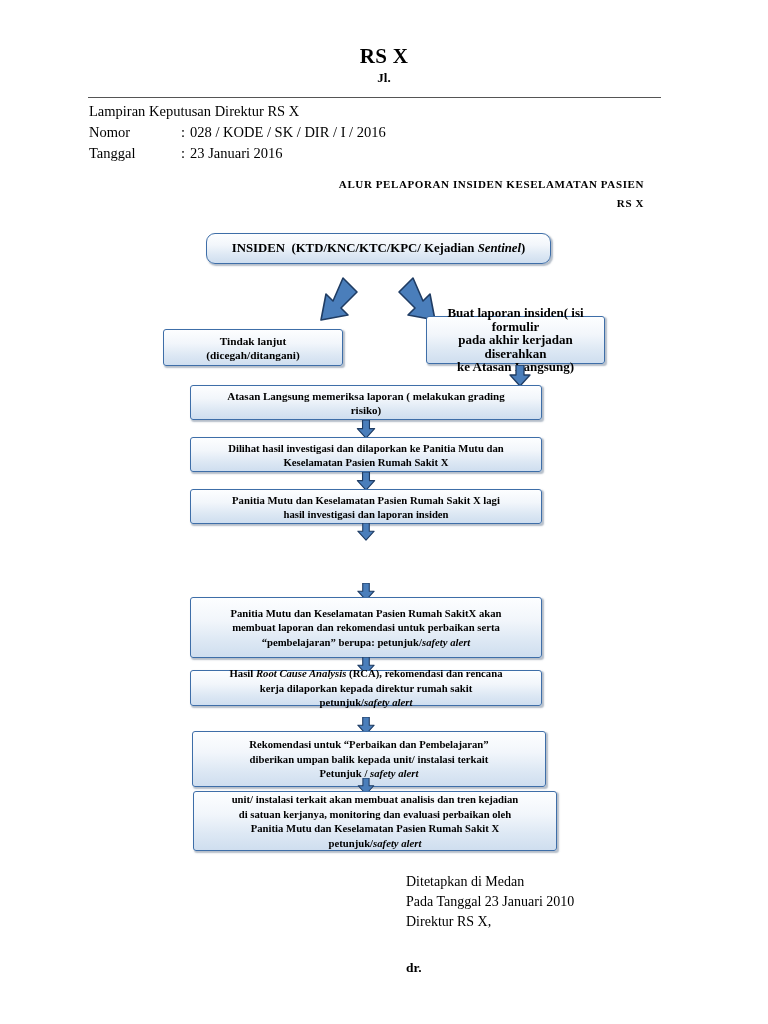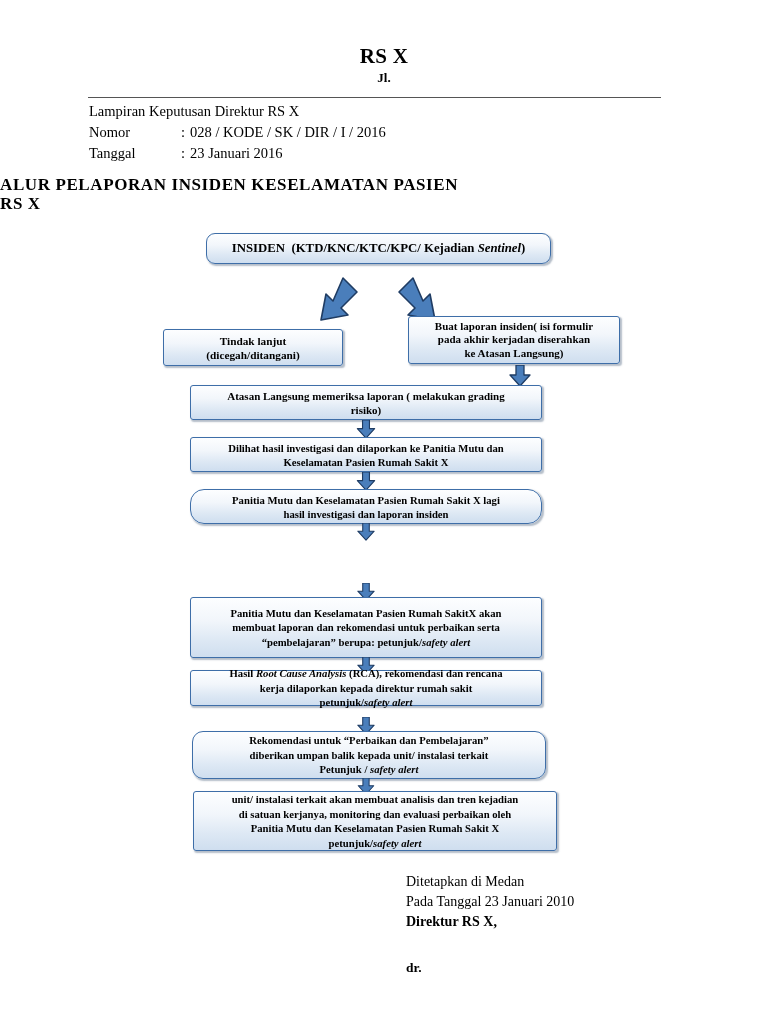--- a/index.html
+++ b/index.html
@@ -63,23 +63,23 @@
   .meta-label { width: 92px; display: inline-block; }
   .meta-colon { width: 9px; display: inline-block; }
   .meta-value { display: inline-block; }
 
   
   .flow-title {
     position: absolute;
     top: 175px;
     left: 0;
     width: 644px;
-    text-align: left;
-    font-weight: bold;
-    font-size: 17px;
+    text-align: right;
+    font-weight: bold;
+    font-size: 11px;
     letter-spacing: 0.6px;
     line-height: 19px;
   }
 
   
   .box {
     position: absolute;
     box-sizing: border-box;
     border: 1.3px solid #3e6ea8;
     border-radius: 3px;
@@ -90,48 +90,48 @@
     justify-content: center;
     text-align: center;
     font-weight: bold;
     color: #000;
     padding: 2px 8px;
   }
   .box .txt { width: 100%; }
 
   .b-insiden { left: 206px; top: 233px; width: 345px; height: 31px; font-size: 12.8px; line-height: 15px; border-radius: 9px; }
   .b-tindak  { left: 163px; top: 329px; width: 180px; height: 37px; font-size: 11.3px; line-height: 14px; }
-  .b-buat    { left: 408px; top: 316px; width: 212px; height: 48px; font-size: 11px; line-height: 13.5px; }
+  .b-buat    { left: 426px; top: 316px; width: 179px; height: 48px; font-size: 13px; line-height: 13.5px; }
 
   .b-1 { left: 190px; top: 385px; width: 352px; height: 35px; font-size: 11px; line-height: 14px; }
   .b-2 { left: 190px; top: 437px; width: 352px; height: 35px; font-size: 10.7px; line-height: 14px; }
-  .b-3 { left: 190px; top: 489px; width: 352px; height: 35px; font-size: 10.7px; line-height: 14px; border-radius: 14px; }
+  .b-3 { left: 190px; top: 489px; width: 352px; height: 35px; font-size: 10.7px; line-height: 14px; }
   .b-4 { left: 190px; top: 536px; width: 352px; height: 48px; font-size: 10.7px; line-height: 14px; }
   .b-5 { left: 190px; top: 597px; width: 352px; height: 61px; font-size: 10.7px; line-height: 14.5px; }
   .b-6 { left: 190px; top: 670px; width: 352px; height: 36px; font-size: 10.7px; line-height: 14.5px; }
-  .b-7 { left: 192px; top: 731px; width: 354px; height: 48px; font-size: 10.7px; line-height: 14.5px; border-radius: 11px; }
+  .b-7 { left: 192px; top: 731px; width: 354px; height: 56px; font-size: 10.7px; line-height: 14.5px; }
   .b-8 { left: 193px; top: 791px; width: 364px; height: 60px; font-size: 10.7px; line-height: 14.5px; }
 
   em { font-style: italic; }
 
   
   .big-arrow { position: absolute; }
 
   
   .varrow { position: absolute; }
 
   
   .sig {
     position: absolute;
     top: 872px;
     left: 406px;
     font-size: 14px;
     line-height: 20px;
   }
-  .sig .bold { font-weight: bold; }
+  .sig .bold { font-weight: normal; }
   .sig-dr {
     position: absolute;
     top: 960px;
     left: 406px;
     font-size: 13.5px;
     font-weight: bold;
   }
 </style>
 </head>
 <body>

